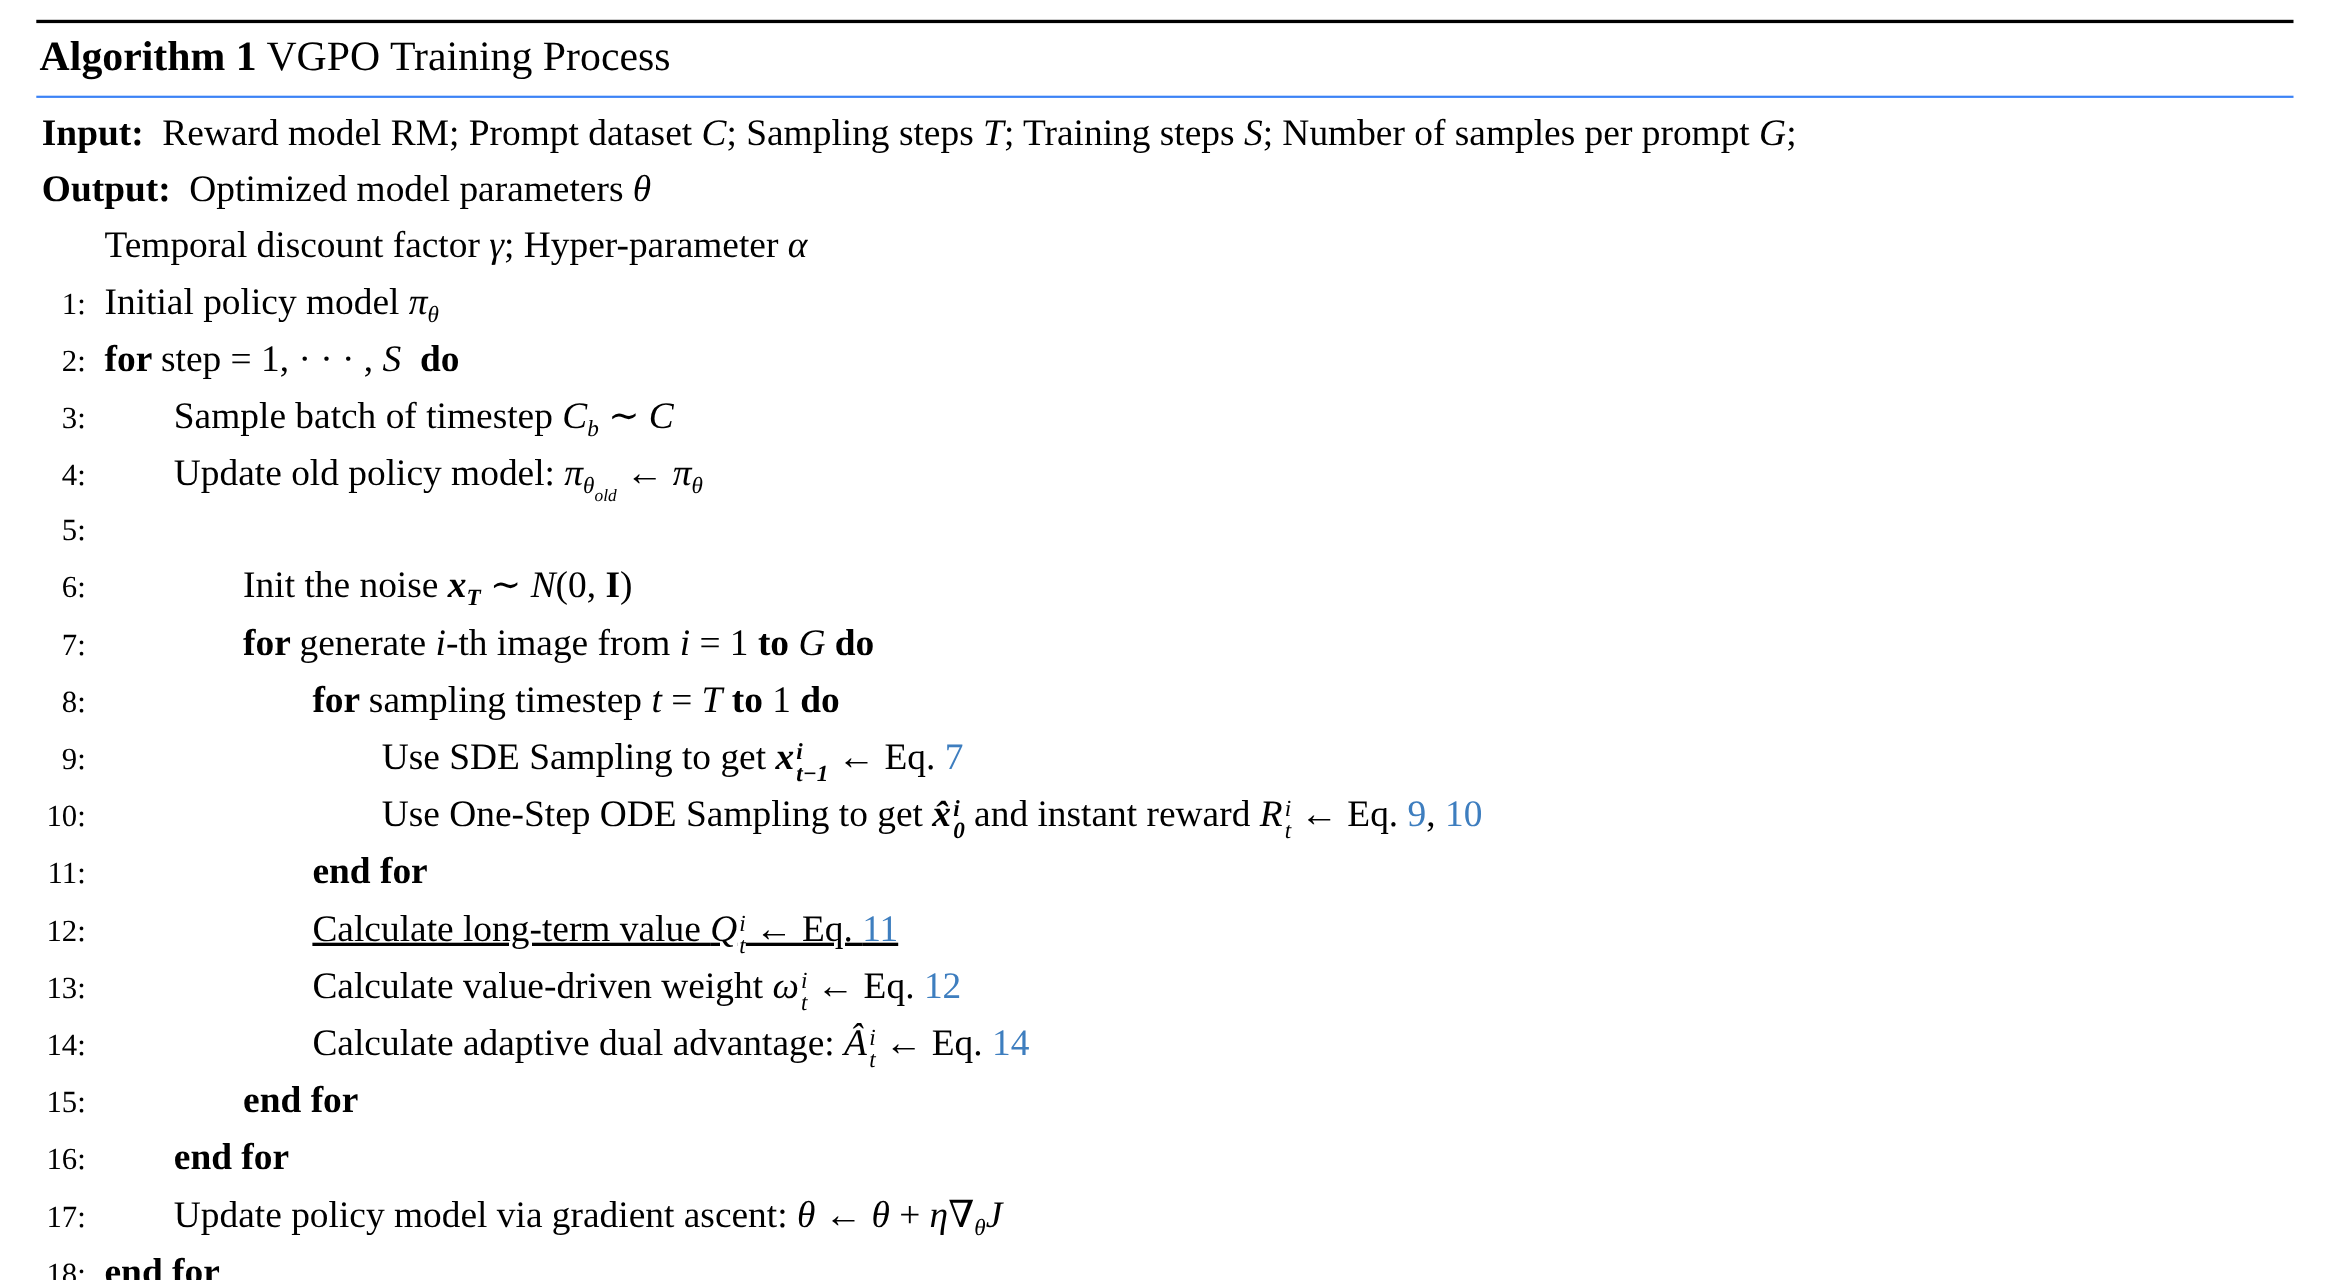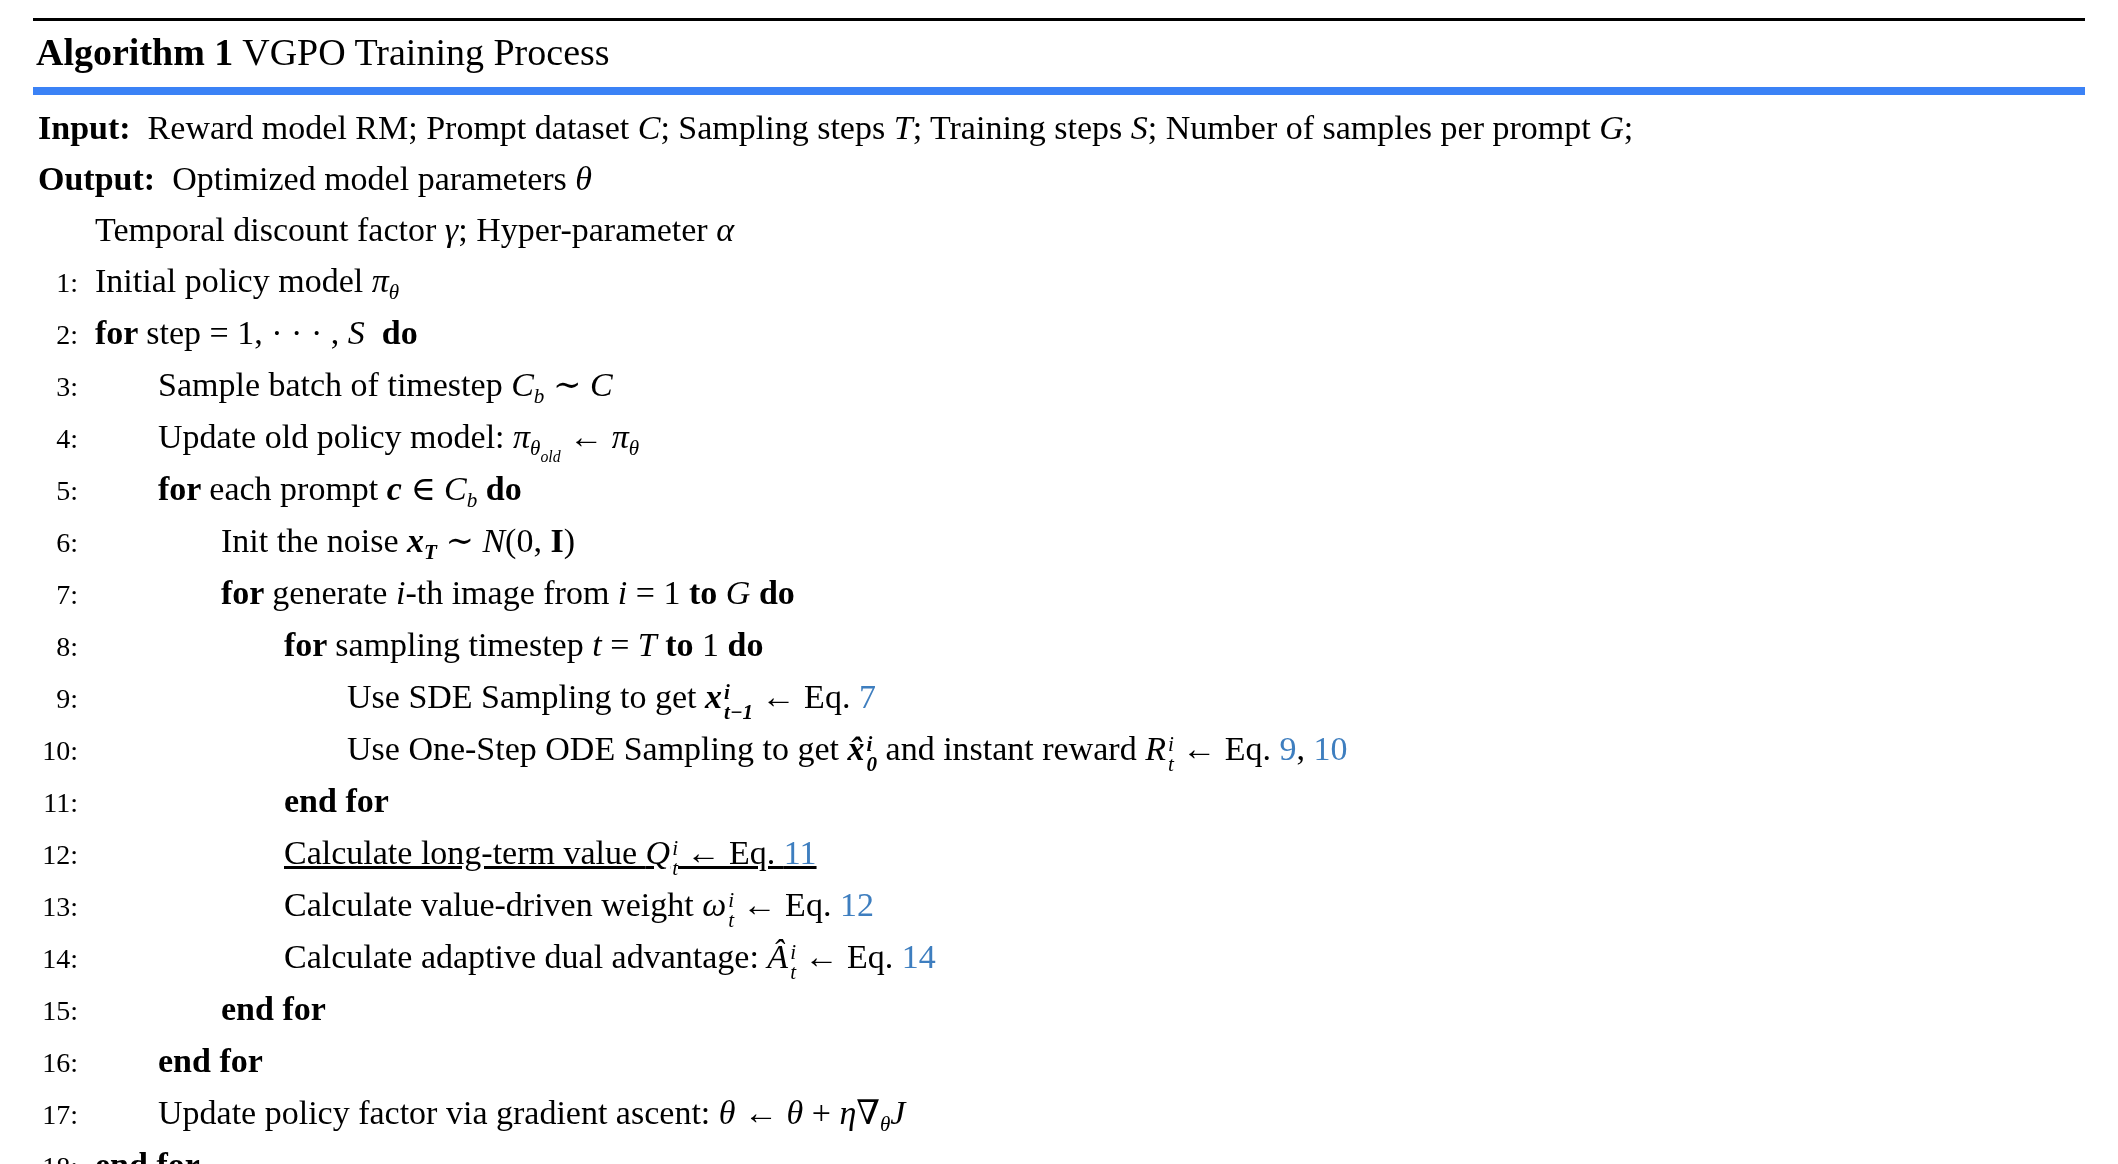--- a/index.html
+++ b/index.html
@@ -9,21 +9,21 @@
     box-sizing:border-box;
     padding:18px 33px 0 33px;
     background:#ffffff;
     color:#000;
     font-family:"Liberation Serif","DejaVu Serif","DejaVu Sans",serif;
   }
   .algo{border-top:3px solid #000;border-bottom:3px solid #000;padding-bottom:5px;}
   .title{
     font-size:38px;line-height:1.2;
     padding:9px 3px 11px 3px;
-    border-bottom:8px solid #3b82f6;
+    border-bottom:2px solid #3b82f6;
     white-space:pre-wrap;
   }
   .hdr{padding-top:7px;font-size:34px;}
   .hdr-line{line-height:51px;white-space:pre-wrap;padding-left:5px;}
   .hdr-line.cont{padding-left:62px;}
   .algo-body{padding-top:1px;}
   .row{display:flex;align-items:baseline;font-size:34px;line-height:50px;}
   .num{
     flex:none;width:45px;text-align:right;
     font-size:28px;line-height:50px;
@@ -67,21 +67,20 @@
         <div class="row">
           <span class="num">3:</span>
           <span class="lt" style="padding-left: 80px;"><span>Sample batch of timestep </span><span class="i">C<span class="sb"><span class="i">b</span></span></span><span> ∼ </span><span class="cal">C</span></span>
         </div>
         <div class="row">
           <span class="num">4:</span>
           <span class="lt" style="padding-left: 80px;"><span>Update old policy model: </span><span class="i">π<span class="sb"><span class="i">θ<span class="sb"><span>old</span></span></span></span></span><span> ← </span><span class="i">π<span class="sb"><span class="i">θ</span></span></span></span>
         </div>
         <div class="row">
           <span class="num">5:</span>
-          <span class="lt" style="padding-left: 80px;"><span class="b">for </span><span>each prompt </span><span class="bi">c</span><span> ∈ </span><span class="i">C<span class="sb"><span class="i">b</span></span></span><span> </span><span class="b">do</span></span>
         </div>
         <div class="row">
           <span class="num">6:</span>
           <span class="lt" style="padding-left: 143px;"><span>Init the noise </span><span class="bi">x<span class="sb"><span class="i">T</span></span></span><span> ∼ </span><span class="cal">N</span><span>(0, </span><span class="b">I</span><span>)</span></span>
         </div>
         <div class="row">
           <span class="num">7:</span>
           <span class="lt" style="padding-left: 143px;"><span class="b">for </span><span>generate </span><span class="i">i</span><span>-th image from </span><span class="i">i</span><span> = 1 </span><span class="b">to</span><span> </span><span class="i">G</span><span> </span><span class="b">do</span></span>
         </div>
         <div class="row">
@@ -115,21 +114,21 @@
         <div class="row">
           <span class="num">15:</span>
           <span class="lt" style="padding-left: 143px;"><span class="b">end for</span></span>
         </div>
         <div class="row">
           <span class="num">16:</span>
           <span class="lt" style="padding-left: 80px;"><span class="b">end for</span></span>
         </div>
         <div class="row">
           <span class="num">17:</span>
-          <span class="lt" style="padding-left: 80px;"><span>Update policy factor via gradient ascent: </span><span class="i">θ</span><span> ← </span><span class="i">θ</span><span> + </span><span class="i">η</span><span>∇<span class="sb"><span class="i">θ</span></span></span><span class="cal">J</span></span>
+          <span class="lt" style="padding-left: 80px;"><span>Update policy model via gradient ascent: </span><span class="i">θ</span><span> ← </span><span class="i">θ</span><span> + </span><span class="i">η</span><span>∇<span class="sb"><span class="i">θ</span></span></span><span class="cal">J</span></span>
         </div>
         <div class="row">
           <span class="num">18:</span>
           <span class="lt" style="padding-left: 17px;"><span class="b">end for</span></span>
         </div>
       </div>
   </div>
 </div>
 
 </body></html>

